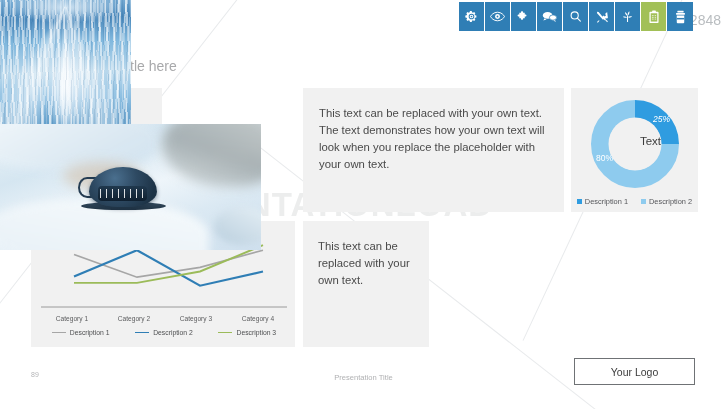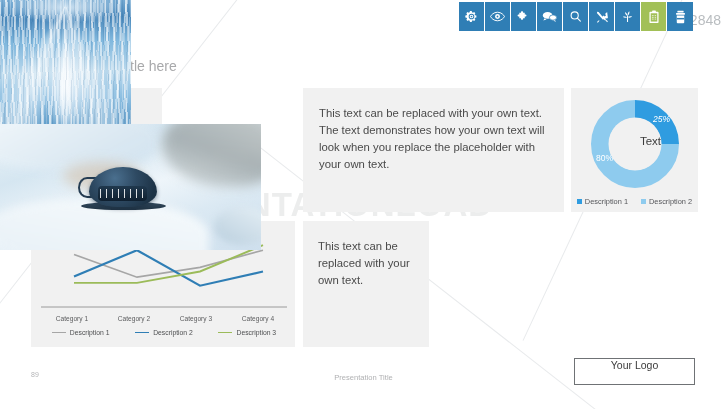--- a/index.html
+++ b/index.html
@@ -207,21 +207,21 @@
     font-size: 7px; color: #b4b5b7;
   }
   #footer-title {
     position: absolute; left: 0; right: 0; top: 373px;
     text-align: center; font-size: 7.6px; color: #b0b1b3;
   }
   #logo-box {
     position: absolute; left: 574px; top: 358px;
     width: 121px; height: 27px;
     border: 1px solid #6f7275;
-    display: flex; align-items: flex-start; justify-content: center;
+    display: flex; align-items: center; justify-content: center;
     font-size: 10.5px; color: #3c3c3c;
     background: #ffffff;
   }
 </style>
 </head>
 <body>
 
 <div id="slide">
 
   <div class="deco deco-a"></div>

